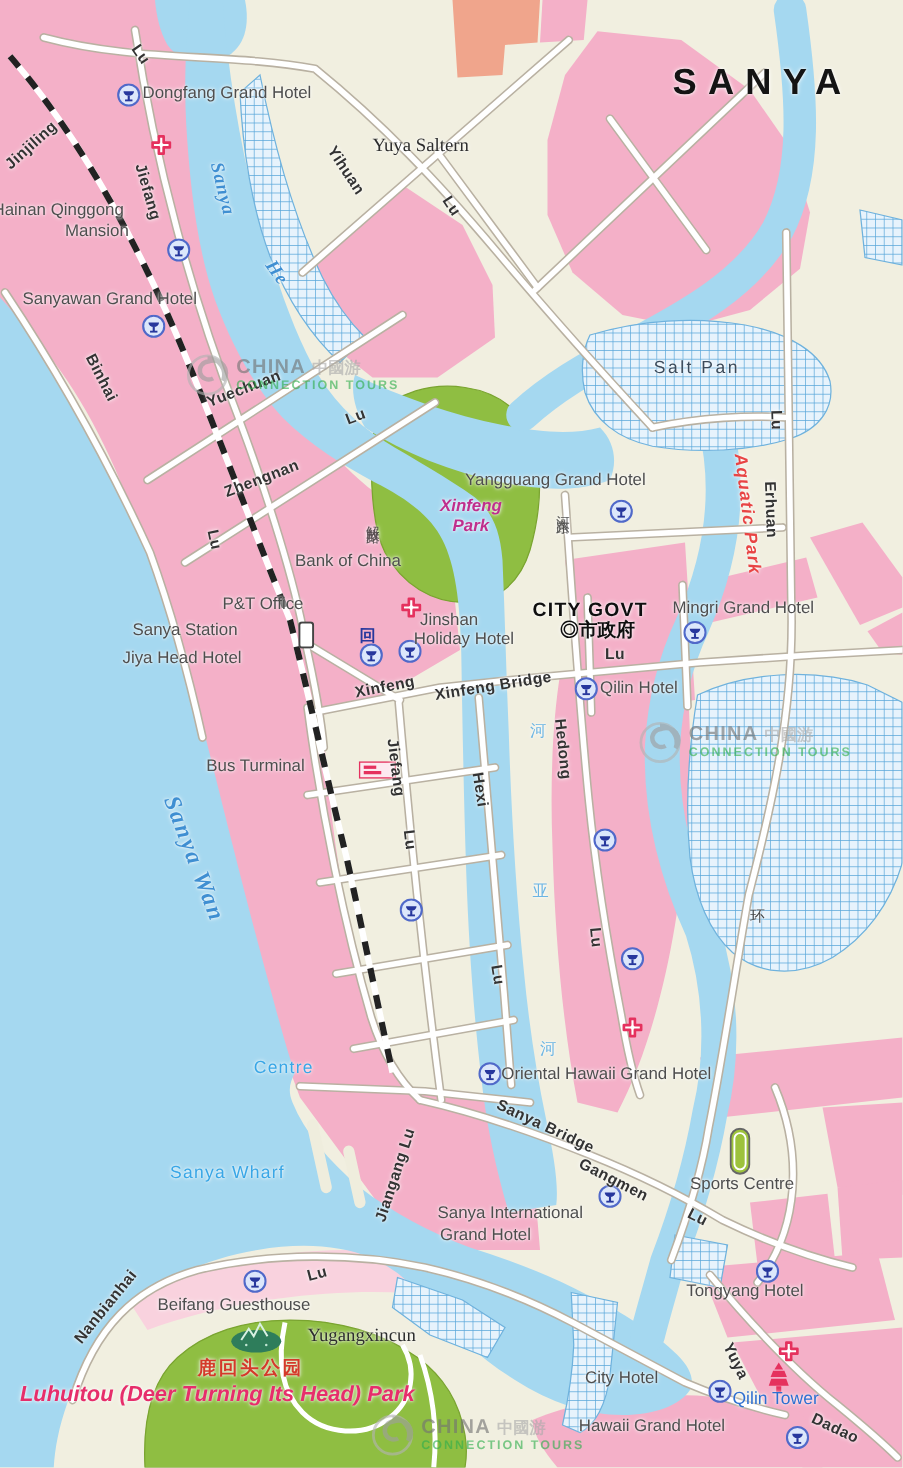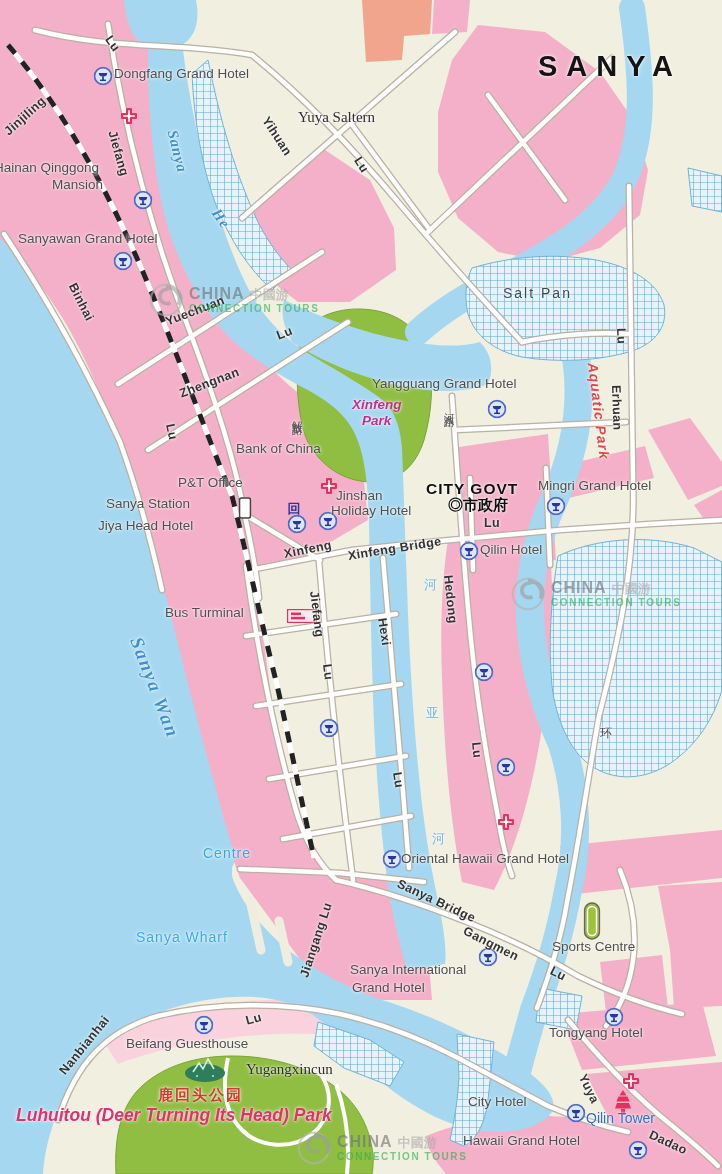--- a/index.html
+++ b/index.html
@@ -344,21 +344,21 @@
       <div class="lbl road" style="left: 265px; top: 111px; transform: rotate(57deg);">Yihuan</div>
       <div class="lbl road" style="left: 357px; top: 151px; transform: rotate(57deg);">Lu</div>
       <div class="lbl" style="left: -6px; top: 160px;">Hainan Qinggong</div>
       <div class="lbl" style="left: 52px; top: 177px;">Mansion</div>
       <div class="lbl" style="left: 18px; top: 231px;">Sanyawan Grand Hotel</div>
       <div class="lbl road" style="left: 72px; top: 277px; transform: rotate(63deg);">Binhai</div>
       <div class="lbl road" style="left: 166px; top: 315px; transform: rotate(-21deg);">Yuechuan</div>
       <div class="lbl road" style="left: 277px; top: 329px; transform: rotate(-21deg);">Lu</div>
       <div class="lbl road" style="left: 180px; top: 387px; transform: rotate(-21deg);">Zhengnan</div>
       <div class="lbl road" style="left: 170px; top: 417px; transform: rotate(78deg);">Lu</div>
-      <div class="lbl saltpan" style="left: 503px; top: 286px;">Salt Pan</div>
+      <div class="lbl saltpan" style="left: 523px; top: 286px;">Salt Pan</div>
       <div class="lbl aquatic" style="left: 592px; top: 355px; transform: rotate(83deg);">Aquatic Park</div>
       <div class="lbl road" style="left: 621px; top: 321px; transform: rotate(88deg);">Lu</div>
       <div class="lbl road" style="left: 616px; top: 378px; transform: rotate(88deg);">Erhuan</div>
       <div class="lbl park-mag" style="left: 352px; top: 397px;">Xinfeng</div>
       <div class="lbl park-mag" style="left: 362px; top: 413px;">Park</div>
       <div class="lbl" style="left: 372px; top: 376px;">Yangguang Grand Hotel</div>
       <div class="lbl" style="left: 236px; top: 441px;">Bank of China</div>
       <div class="lbl" style="left: 178px; top: 475px;">P&amp;T Office</div>
       <div class="lbl" style="left: 106px; top: 496px;">Sanya Station</div>
       <div class="lbl" style="left: 98px; top: 518px;">Jiya Head Hotel</div>

